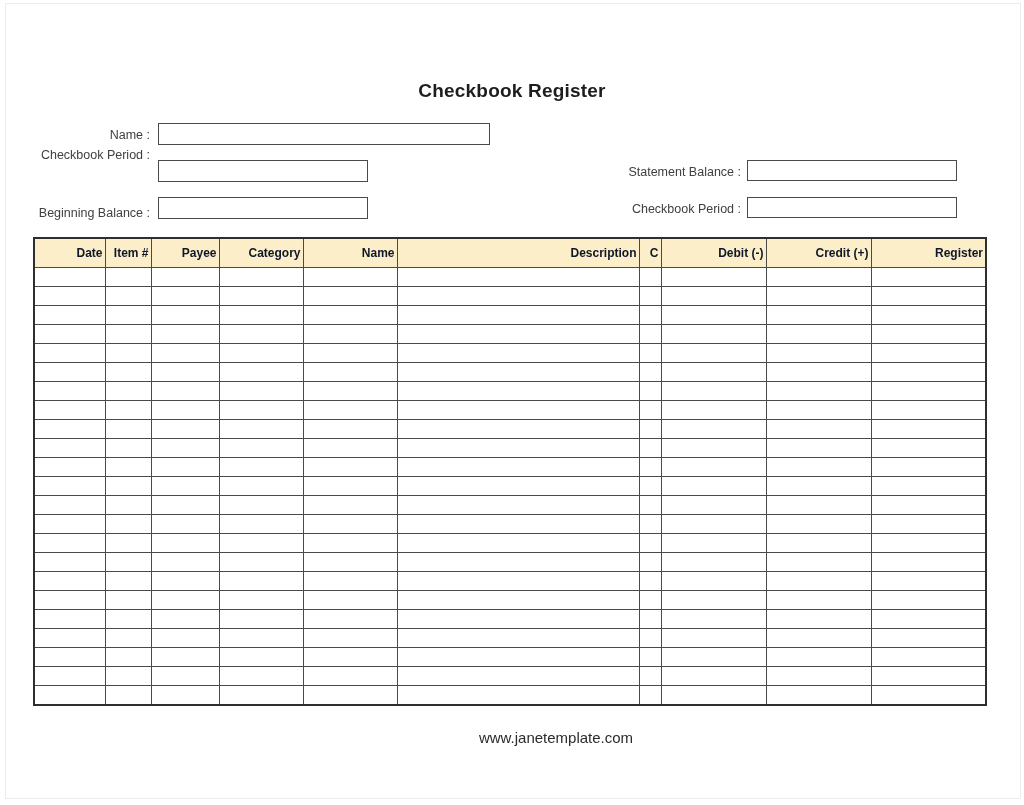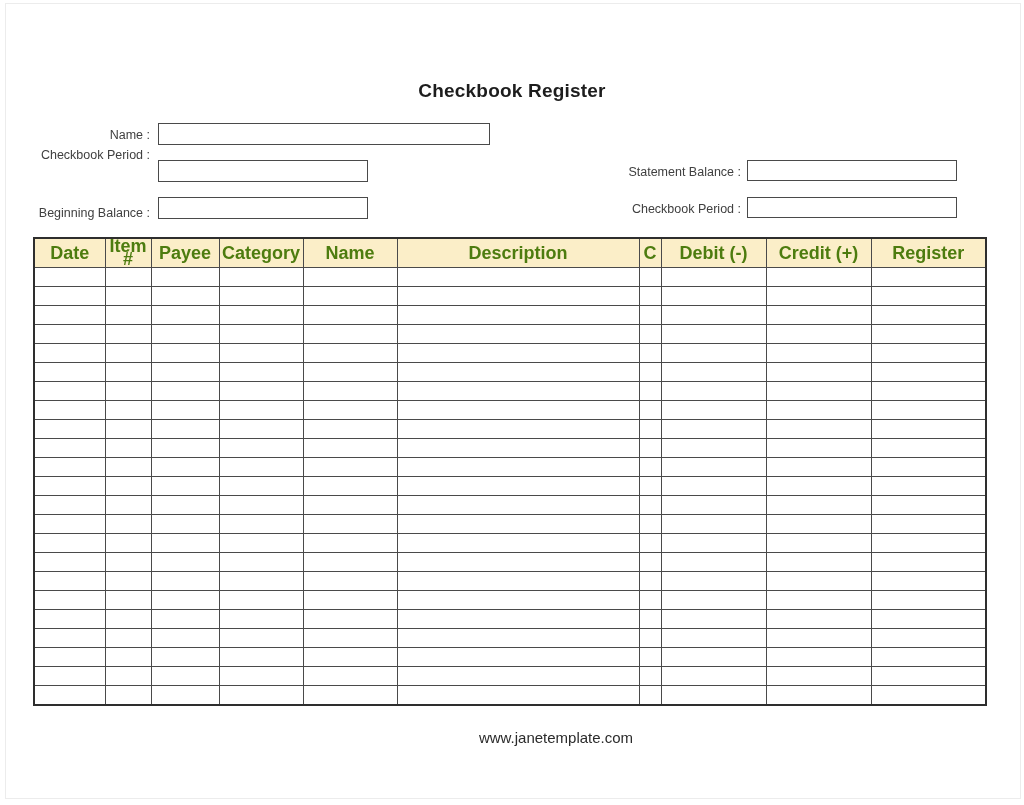--- a/index.html
+++ b/index.html
@@ -31,21 +31,21 @@
     background:#fff;font-family:"Liberation Sans",sans-serif;font-size:13px;
     padding:0 5px;outline:none;margin:0;
   }
   .table-wrap{position:absolute;left:33px;top:237px;width:952px;}
   table.register{
     border-collapse:collapse;table-layout:fixed;width:952px;
     border:2px solid var(--outer-line);
   }
   table.register th{
     background:var(--header-fill);border:1px solid var(--grid-line);
-    font-size:18px;font-weight:bold;color:#4d7c0f;text-align:center;
+    font-size:12px;font-weight:bold;color:#0f172a;text-align:right;
     height:28px;padding:0 2px;line-height:13px;vertical-align:middle;
   }
   table.register td{
     border:1px solid var(--grid-line);height:18px;padding:0;background:#fff;
     font-size:12px;
   }
   .footer{
     position:absolute;left:0;top:729px;width:100%;text-align:center;
     font-size:15px;color:#2b2b2b;margin-left:44px;
   }

